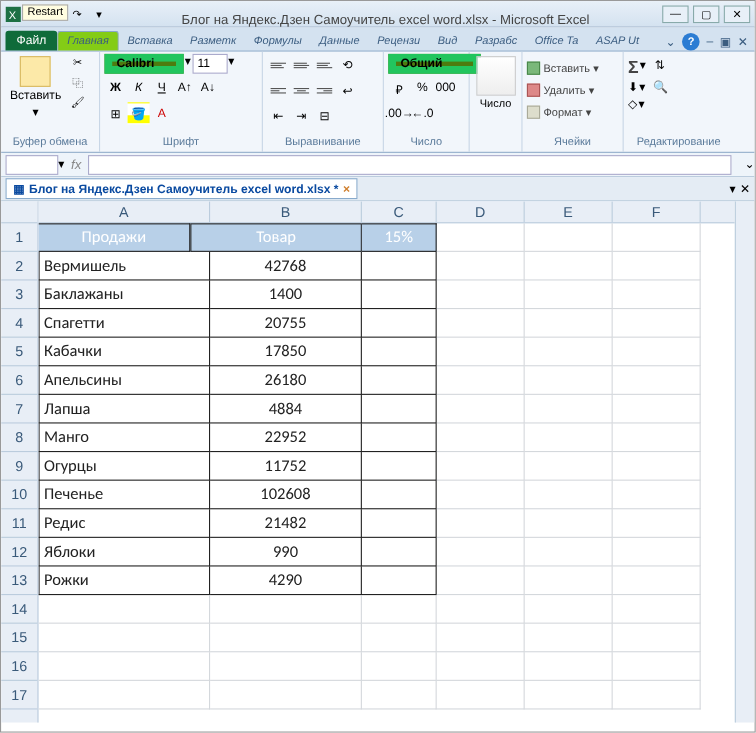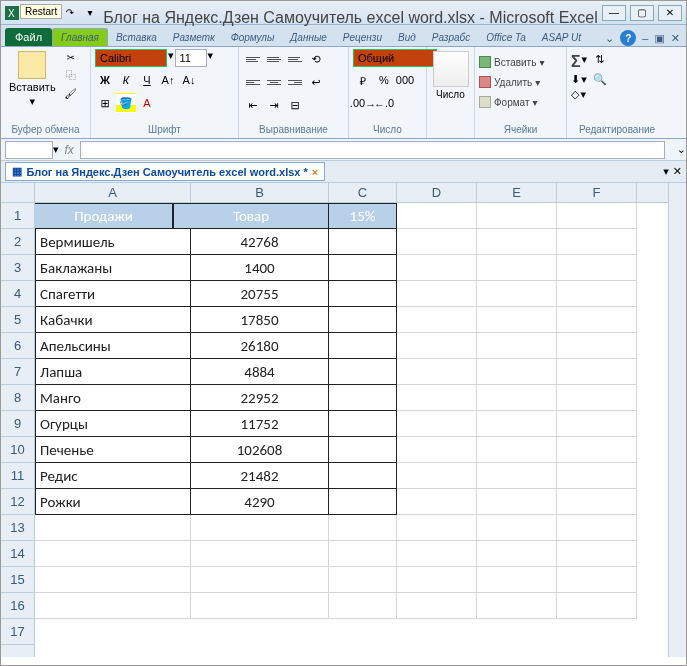--- a/index.html
+++ b/index.html
@@ -1,37 +1,37 @@
 <!DOCTYPE html>
 <html><head>
 <meta charset="utf-8">
 <style>
 * { box-sizing: border-box; margin: 0; padding: 0; }
 body { font-family: 'Segoe UI', Tahoma, sans-serif; font-size: 11px; background: #fff; width: 687px; height: 666px; overflow: hidden; border: 1px solid #999; }
 .titlebar { height: 24px; background: linear-gradient(#e8f0f8, #d4e2f0); display: flex; align-items: center; padding: 0 4px; border-bottom: 1px solid #9db4cc; }
 .titlebar-icons { display: flex; gap: 2px; align-items: center; }
-.titlebar-title { flex: 1; text-align: center; color: #444; font-size: 16px; margin-top: 10px; }
+.titlebar-title { flex: 1; text-align: center; color: #444; font-size: 12px; margin-top: 10px; }
 .winbtns { display: flex; gap: 4px; }
 .winbtn { width: 24px; height: 16px; border: 1px solid #8aa; background: #e8f0f8; display: flex; align-items: center; justify-content: center; font-size: 10px; }
 .restart-tag { position: absolute; top: 4px; left: 20px; background: #fffde0; border: 1px solid #aaa; padding: 1px 4px; font-size: 10px; z-index: 10; }
 .tabs { height: 22px; display: flex; background: #d4e2f0; border-bottom: 1px solid #8aa8c6; align-items: flex-end; }
 .tab-file { background: #0f6b3a; color: #fff; padding: 3px 10px; border-radius: 3px 3px 0 0; margin-left: 4px; font-size: 11px; }
 .tab { padding: 3px 8px; color: #3b5d80; font-size: 10px; cursor: pointer; font-style: italic; }
 .tab.active { background: #84cc16; border: 1px solid #8aa8c6; border-bottom: none; border-radius: 3px 3px 0 0; }
 .help-area { margin-left: auto; display: flex; gap: 6px; padding-right: 6px; align-items: center; color: #3b5d80; }
 .help-circle { width: 16px; height: 16px; border-radius: 50%; background: #2b7cd3; color: #fff; display: flex; align-items: center; justify-content: center; font-size: 10px; font-weight: bold; }
 .ribbon { height: 92px; background: #f2f6fb; display: flex; border-bottom: 1px solid #8aa8c6; }
 .rgroup { border-right: 1px solid #c8d6e6; display: flex; flex-direction: column; padding: 2px 4px; }
 .rgroup-body { flex: 1; display: flex; gap: 2px; align-items: flex-start; }
 .rgroup-label { text-align: center; color: #5a7a9a; font-size: 10px; padding: 1px; }
 .big-btn { display: flex; flex-direction: column; align-items: center; padding: 2px 4px; gap: 2px; }
 .big-btn-icon { width: 28px; height: 28px; background: #fce9a8; border: 1px solid #d8b860; }
 .mini-col { display: flex; flex-direction: column; gap: 2px; }
 .mini-btn { width: 18px; height: 16px; border: 1px solid transparent; display: flex; align-items: center; justify-content: center; font-size: 10px; }
-.font-name { width: 72px; height: 18px; border: 1px solid #22c55e; background: #c2410c; display: flex; align-items: center; padding: 0 4px; font-size: 11px; }
+.font-name { width: 72px; height: 18px; border: 7px solid #22c55e; background: #4d7c0f; display: flex; align-items: center; padding: 0 4px; font-size: 11px; font-weight: bold; }
 .font-size { width: 32px; height: 18px; border: 1px solid #aac; background: #fff; display: flex; align-items: center; padding: 0 4px; font-size: 11px; }
 .btn-row { display: flex; gap: 1px; }
 .tool-btn { width: 20px; height: 20px; display: flex; align-items: center; justify-content: center; font-size: 11px; border: 1px solid transparent; }
 .bold { font-weight: bold; } .italic { font-style: italic; } .underline { text-decoration: underline; }
 .align-icon { width: 14px; height: 12px; display: flex; flex-direction: column; gap: 1px; justify-content: center; }
 .align-icon span { height: 1px; background: #555; }
 .style-btn { width: 36px; height: 36px; background: linear-gradient(#fff,#eee); border: 1px solid #ccc; }
 .cell-action { display: flex; align-items: center; gap: 3px; font-size: 10px; color: #444; height: 18px; }
 .cell-ic { width: 12px; height: 12px; background: #7ab87a; border: 1px solid #4a884a; }
 .cell-ic.del { background: #d88; border-color: #a55; }
@@ -396,20 +396,28 @@
         </div>
         <div class="row">
           <div class="cell c-a bord bord-l">Редис</div>
           <div class="cell c-b bord num">21482</div>
           <div class="cell c-c bord"></div>
           <div class="cell c-d"></div>
           <div class="cell c-e"></div>
           <div class="cell c-f"></div>
         </div>
         <div class="row">
+          <div class="cell c-a bord bord-l">Яблоки</div>
+          <div class="cell c-b bord num">990</div>
+          <div class="cell c-c bord"></div>
+          <div class="cell c-d"></div>
+          <div class="cell c-e"></div>
+          <div class="cell c-f"></div>
+        </div>
+        <div class="row">
           <div class="cell c-a bord bord-l">Рожки</div>
           <div class="cell c-b bord num">4290</div>
           <div class="cell c-c bord"></div>
           <div class="cell c-d"></div>
           <div class="cell c-e"></div>
           <div class="cell c-f"></div>
         </div>
         <div class="row">
           <div class="cell c-a"></div>
           <div class="cell c-b"></div>

